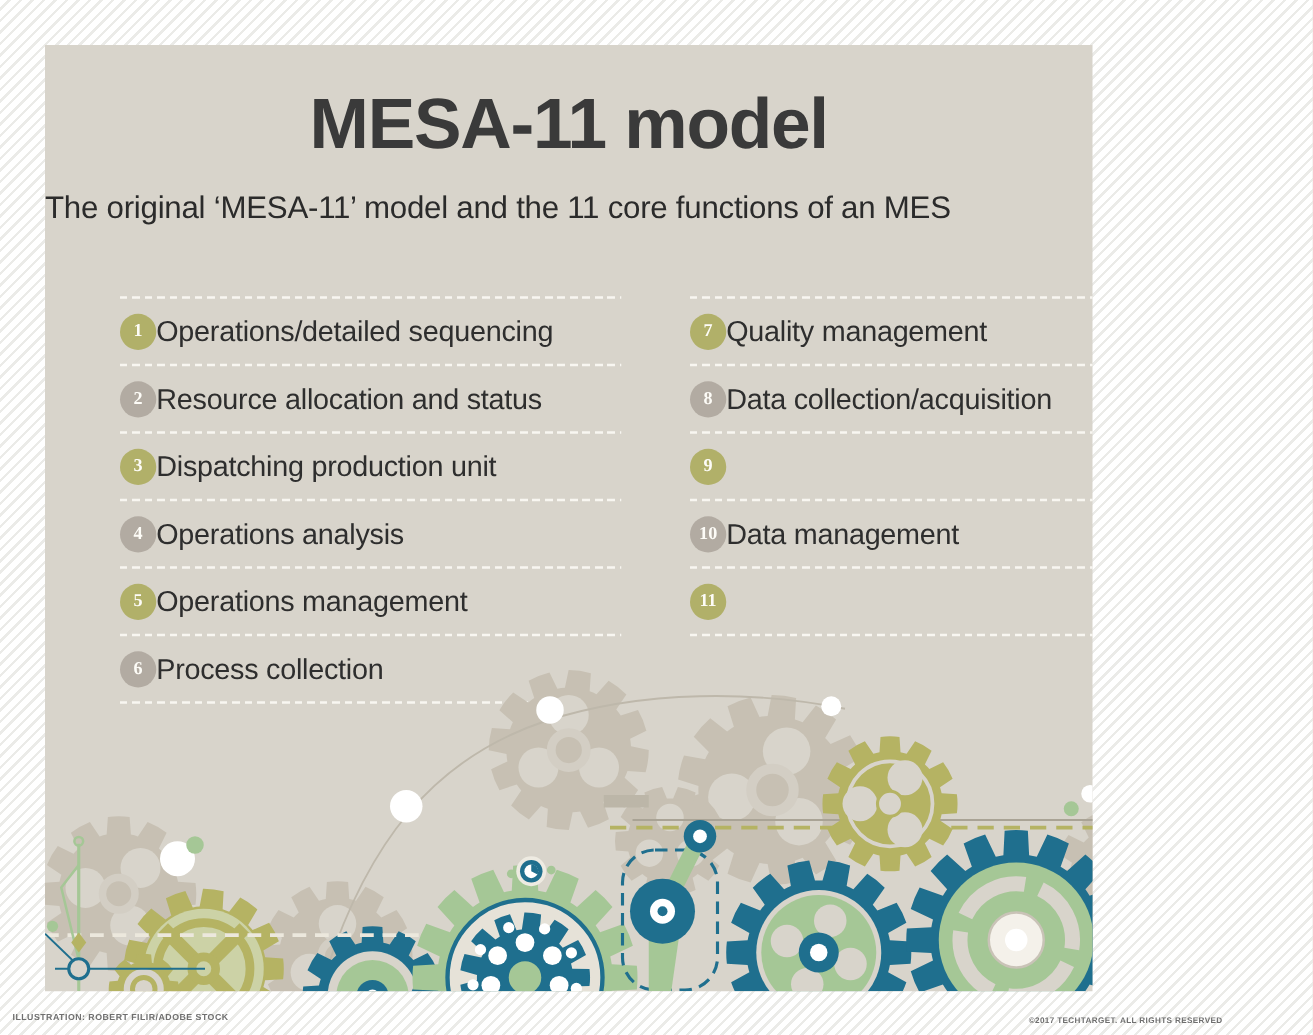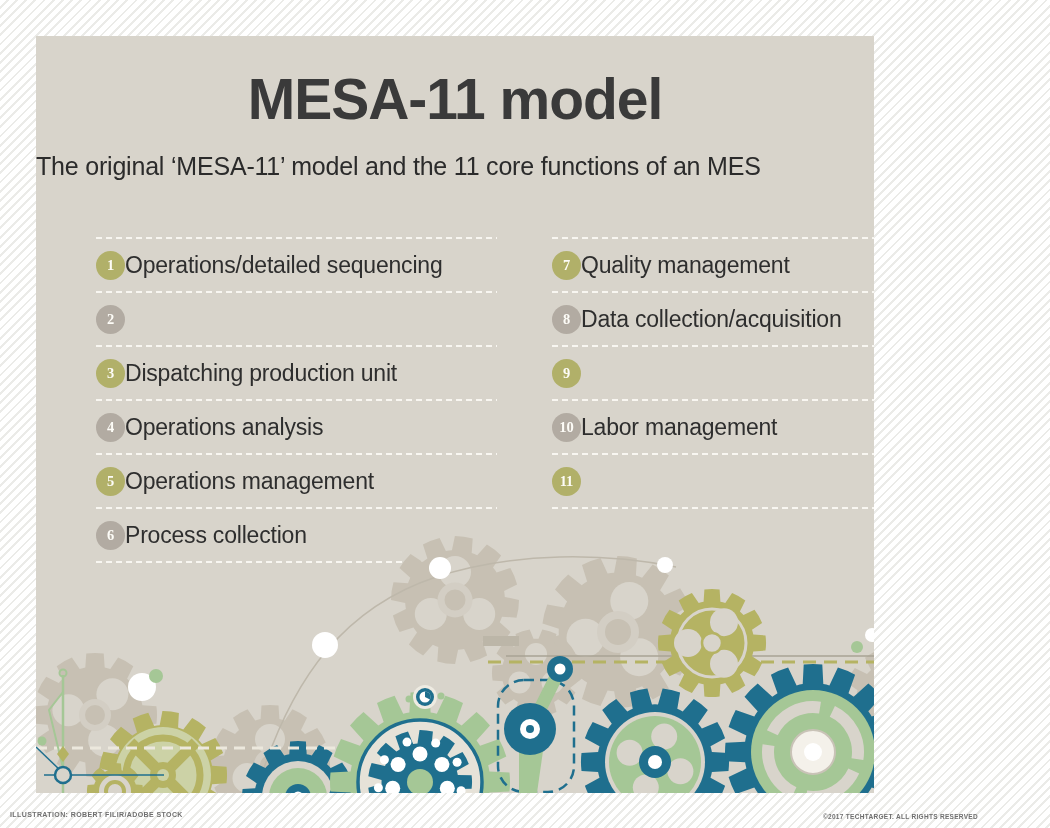--- a/index.html
+++ b/index.html
@@ -62,20 +62,21 @@
   <div class="list">
     <div class="col col-left">
       <div class="sep"></div>
       <div class="item">
         <span class="badge olive">1</span>
         <span class="item-label">Operations/detailed sequencing</span>
       </div>
       <div class="sep"></div>
       <div class="item">
         <span class="badge gray">2</span>
+        <span class="item-label">Resource allocation and status</span>
       </div>
       <div class="sep"></div>
       <div class="item">
         <span class="badge olive">3</span>
         <span class="item-label">Dispatching production unit</span>
       </div>
       <div class="sep"></div>
       <div class="item">
         <span class="badge gray">4</span>
         <span class="item-label">Operations analysis</span>
@@ -104,21 +105,21 @@
         <span class="badge gray">8</span>
         <span class="item-label">Data collection/acquisition</span>
       </div>
       <div class="sep"></div>
       <div class="item">
         <span class="badge olive">9</span>
       </div>
       <div class="sep"></div>
       <div class="item">
         <span class="badge gray">10</span>
-        <span class="item-label">Labor management</span>
+        <span class="item-label">Data management</span>
       </div>
       <div class="sep"></div>
       <div class="item">
         <span class="badge olive">11</span>
       </div>
       <div class="sep"></div>
     </div>
   </div>
 
   <svg class="gears" viewBox="0 0 978 268">

